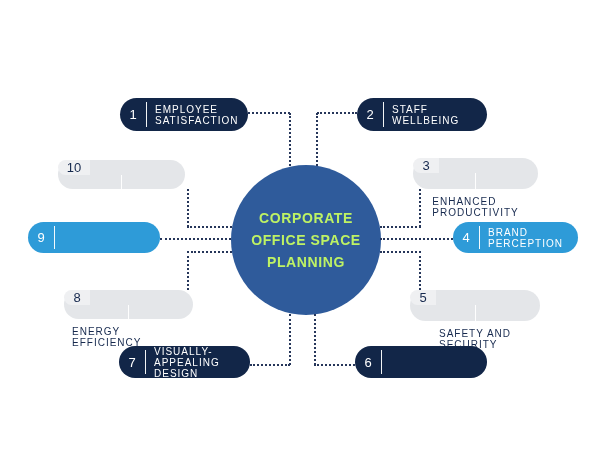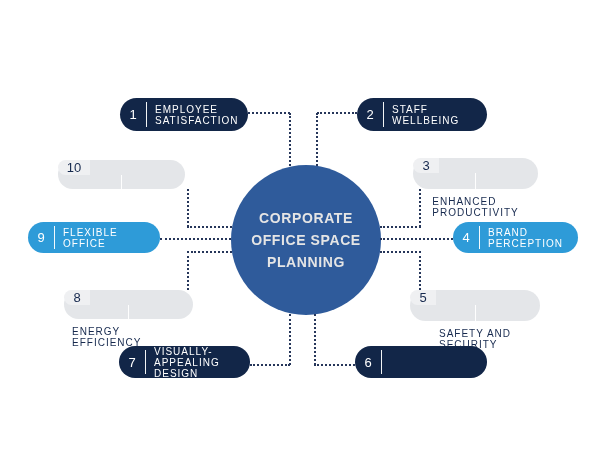--- a/index.html
+++ b/index.html
@@ -6,21 +6,21 @@
   .canvas{
     position:relative;width:600px;height:450px;background:#ffffff;overflow:hidden;
     font-family:"Liberation Sans", sans-serif;
   }
   
   .circle{
     position:absolute;left:231px;top:165px;width:150px;height:150px;border-radius:50%;
     background:#2F5B9B;display:flex;align-items:center;justify-content:center;text-align:center;
   }
   .circle .title{
-    color:#e5e5e5;font-weight:bold;font-size:14px;line-height:22px;letter-spacing:0.6px;
+    color:#bef264;font-weight:bold;font-size:14px;line-height:22px;letter-spacing:0.6px;
     white-space:pre-line;
   }
   
   .pill{
     position:absolute;display:flex;align-items:center;border-radius:20px;
   }
   .pill.dark{background:#122648;color:#ffffff;}
   .pill.blue{background:#2E9BD8;color:#ffffff;}
   .pill.gray{background:#E4E6E9;color:#16294E;flex-direction:column;}
   .pill .num{
@@ -115,21 +115,20 @@
 
   <div class="pill gray" style="left:64px;top:290px;width:129px;height:29px;">
     <span class="num">8</span>
     <span class="sep"></span>
     <span class="label">ENERGY EFFICIENCY</span>
   </div>
 
   <div class="pill blue" style="left:28px;top:222px;width:132px;height:31px;">
     <span class="num">9</span>
     <span class="sep"></span>
-    <span class="label">FLEXIBLE OFFICE</span>
   </div>
 
   <div class="pill gray" style="left:58px;top:160px;width:127px;height:29px;">
     <span class="num" style="width:32px;">10</span>
     <span class="sep"></span>
   </div>
 
 </div>
 
 </body></html>

